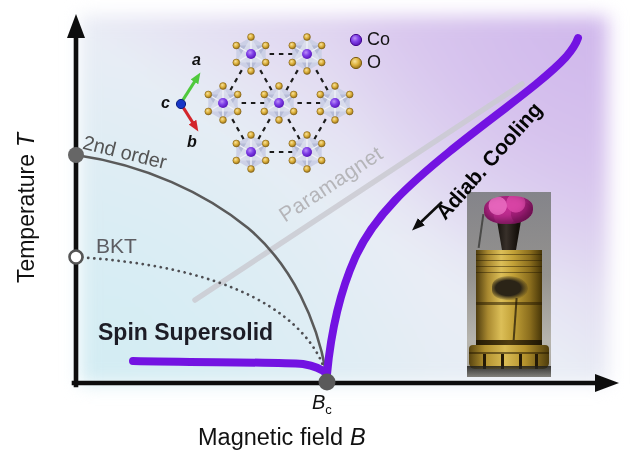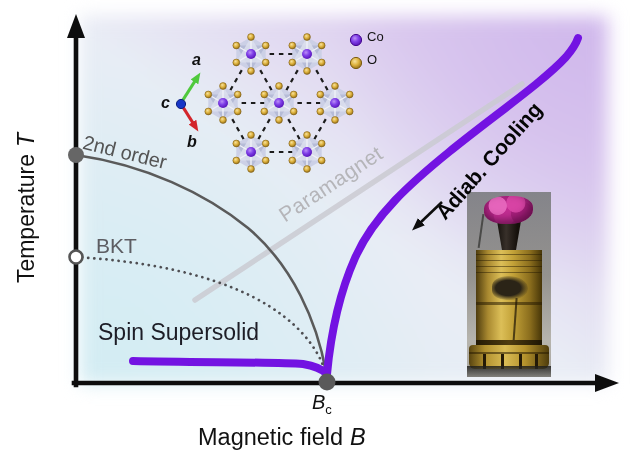--- a/index.html
+++ b/index.html
@@ -13,28 +13,28 @@
       filter:blur(9px);}
   .lbl{position:absolute;white-space:nowrap;color:#111;}
   .y-label{left:-69px;top:195px;width:190px;height:26px;line-height:26px;text-align:center;
            font-size:23px;transform:rotate(-90deg);}
   .x-label{left:198px;top:423px;width:300px;height:28px;line-height:28px;text-align:left;
            font-size:23.5px;}
   .word{margin-right:7px;}
   .sym{font-style:italic;}
   .lbl-2nd{left:86px;top:131px;font-size:20px;color:#545454;transform:rotate(14deg);transform-origin:left top;}
   .lbl-bkt{left:96px;top:234px;font-size:21px;color:#5d5d62;}
-  .lbl-sss{left:98px;top:319px;font-size:23px;color:#1d1d26;}
+  .lbl-sss{left:98px;top:319px;font-size:23px;color:#1d1d26;font-weight:bold;}
   .lbl-para{left:331px;top:184px;font-size:21px;color:#b5b5b9;letter-spacing:.5px;
             transform:translate(-50%,-50%) rotate(-33.5deg);}
   .lbl-adiab{left:489px;top:161px;font-size:21px;font-weight:600;color:#050505;
              transform:translate(-50%,-50%) rotate(-48.5deg);}
   .lbl-bc{left:312px;top:391px;font-size:20px;color:#111;}
   .lbl-bc sub{font-size:13px;font-style:normal;}
-  .lbl-legend{font-size:13px;color:#141414;}
+  .lbl-legend{font-size:18px;color:#141414;}
   .lbl-co{left:367px;top:29px;}
   .lbl-o{left:367px;top:52px;}
   .lbl-triad{font-size:16px;font-style:italic;font-weight:600;color:#101010;}
   .lbl-a{left:192px;top:51px;}
   .lbl-b{left:187px;top:133px;}
   .lbl-c{left:161px;top:94px;}
   
   .photo{position:absolute;left:467px;top:192px;width:84px;height:185px;overflow:hidden;
          background:linear-gradient(180deg,#84848a 0%,#94928e 45%,#b6b4ad 80%,#a8a6a1 100%);}
   .photo *{position:absolute;}

